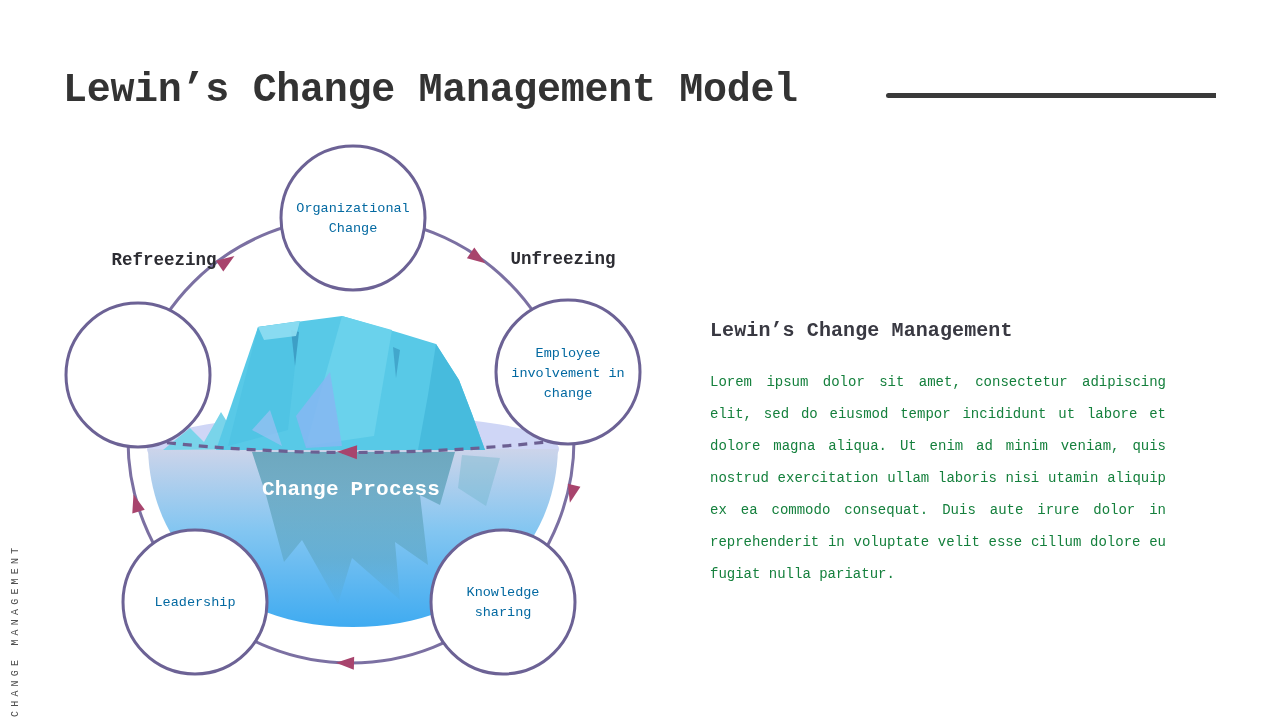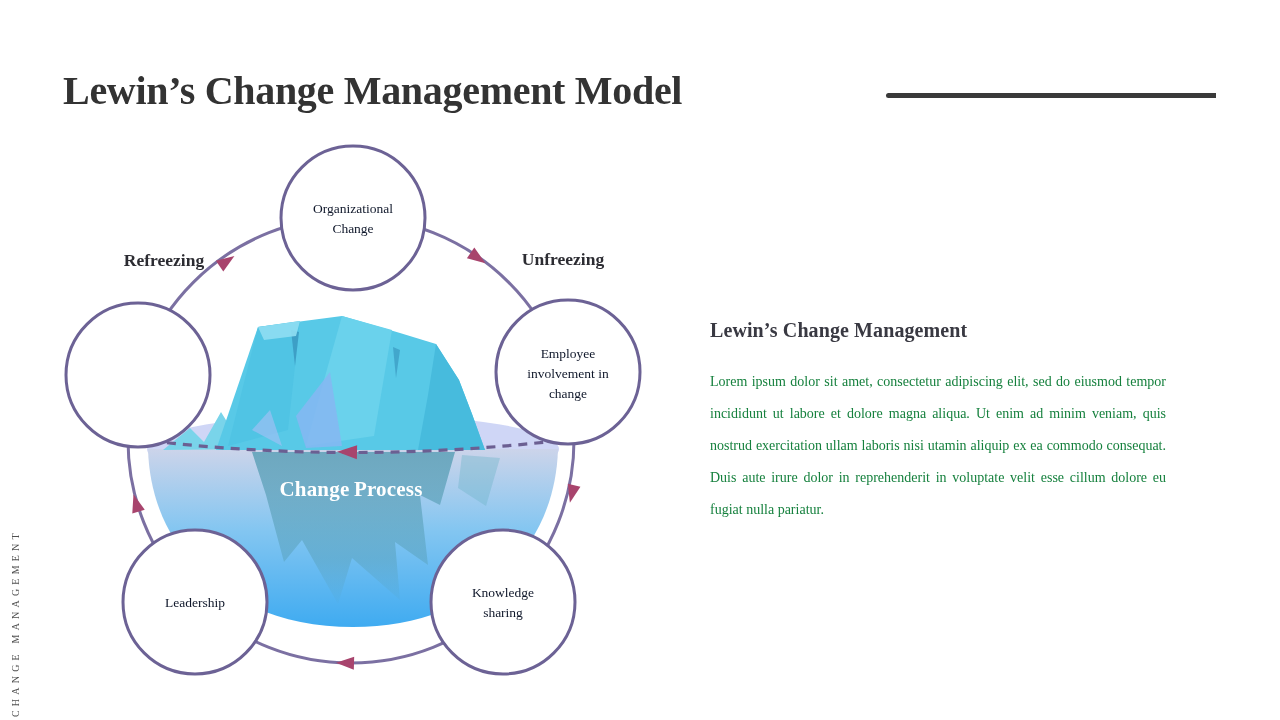--- a/index.html
+++ b/index.html
@@ -3,21 +3,21 @@
 <meta charset="utf-8">
 <style>
   * { margin: 0; padding: 0; box-sizing: border-box; }
   html, body { background: #fff; }
   .slide {
     position: relative;
     width: 1216px;
     height: 720px;
     background: #ffffff;
     overflow: hidden;
-    font-family: Liberation Serif, serif;
+    font-family: Liberation Mono, monospace;
   }
   .slide-title {
     position: absolute;
     left: 63px;
     top: 68px;
     font-size: 40px;
     line-height: 46px;
     font-weight: 700;
     color: #333333;
     letter-spacing: -0.3px;
@@ -52,21 +52,21 @@
     height: 720px;
   }
   .overlay {
     position: absolute;
     transform: translate(-50%, -50%);
     text-align: center;
   }
   .node-label {
     font-size: 13.5px;
     line-height: 20px;
-    color: #0f172a;
+    color: #0369a1;
   }
   .n-org { left: 353px; top: 219px; width: 120px; }
   .n-emp { left: 568px; top: 374px; width: 116px; }
   .n-kno { left: 503px; top: 603px; width: 100px; }
   .n-lea { left: 195px; top: 603px; width: 120px; }
   .n-imp { left: 138px; top: 374px; width: 112px; }
   .phase-label {
     font-size: 17.5px;
     font-weight: 700;
     color: #2c2c32;

